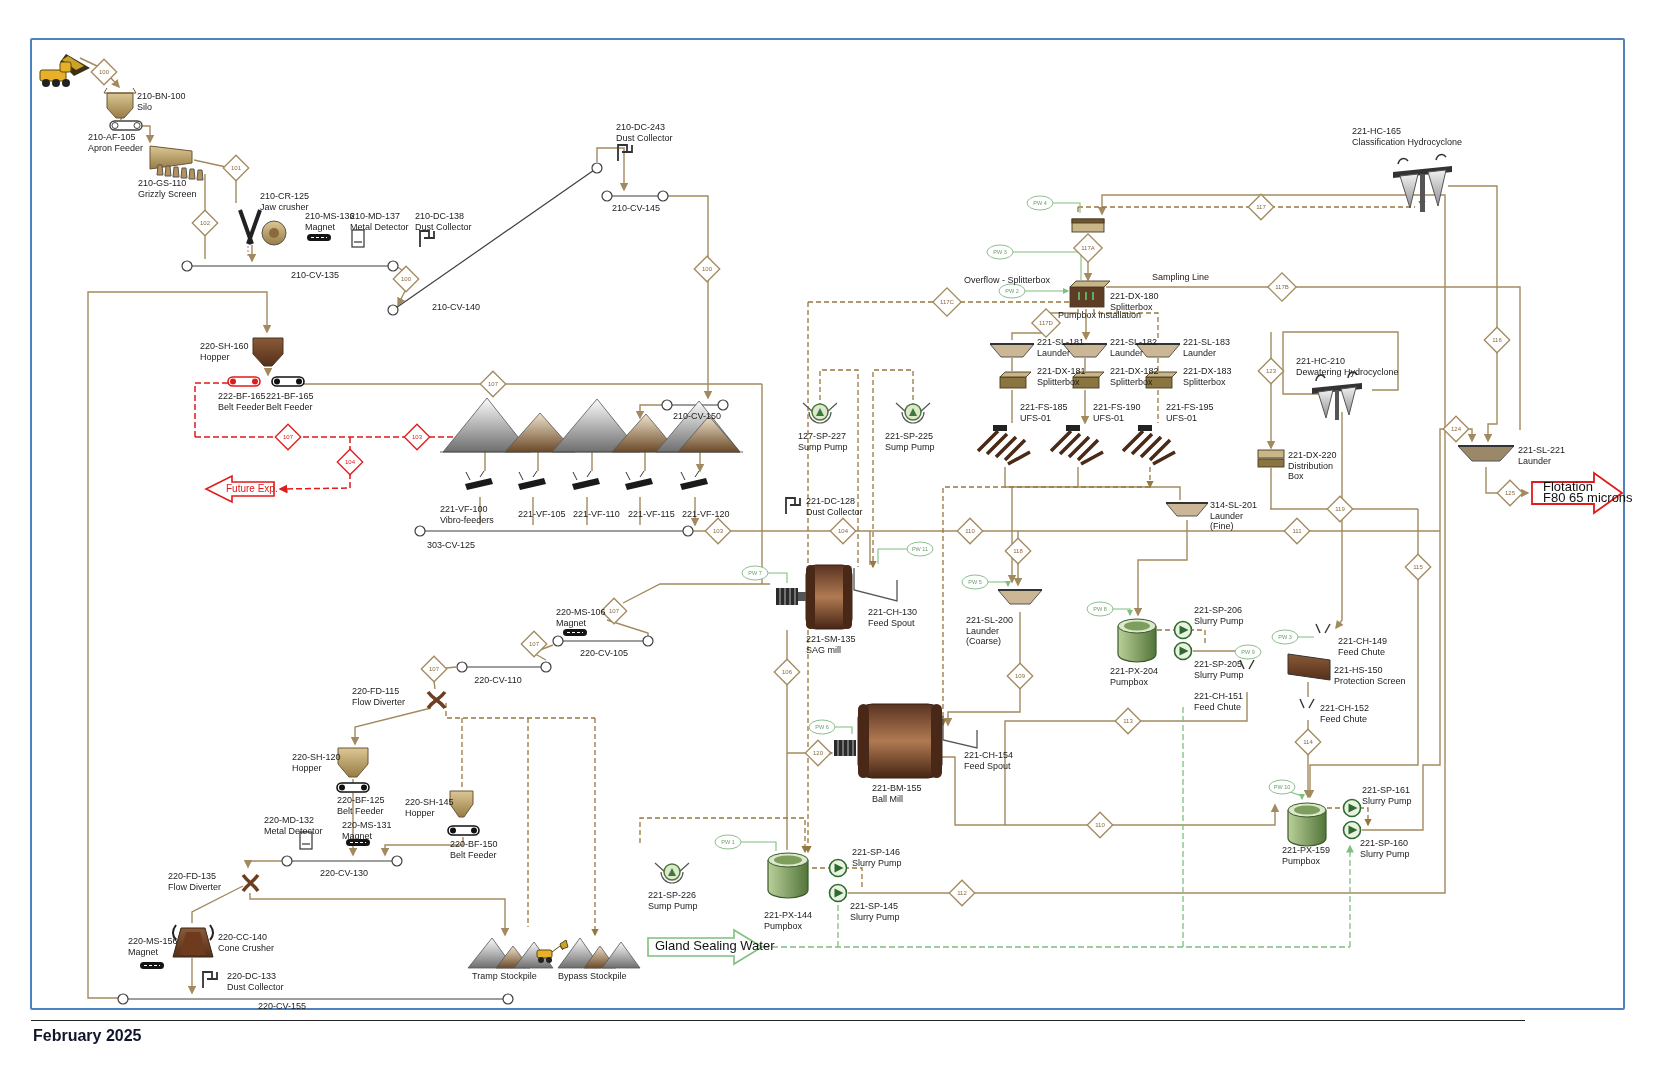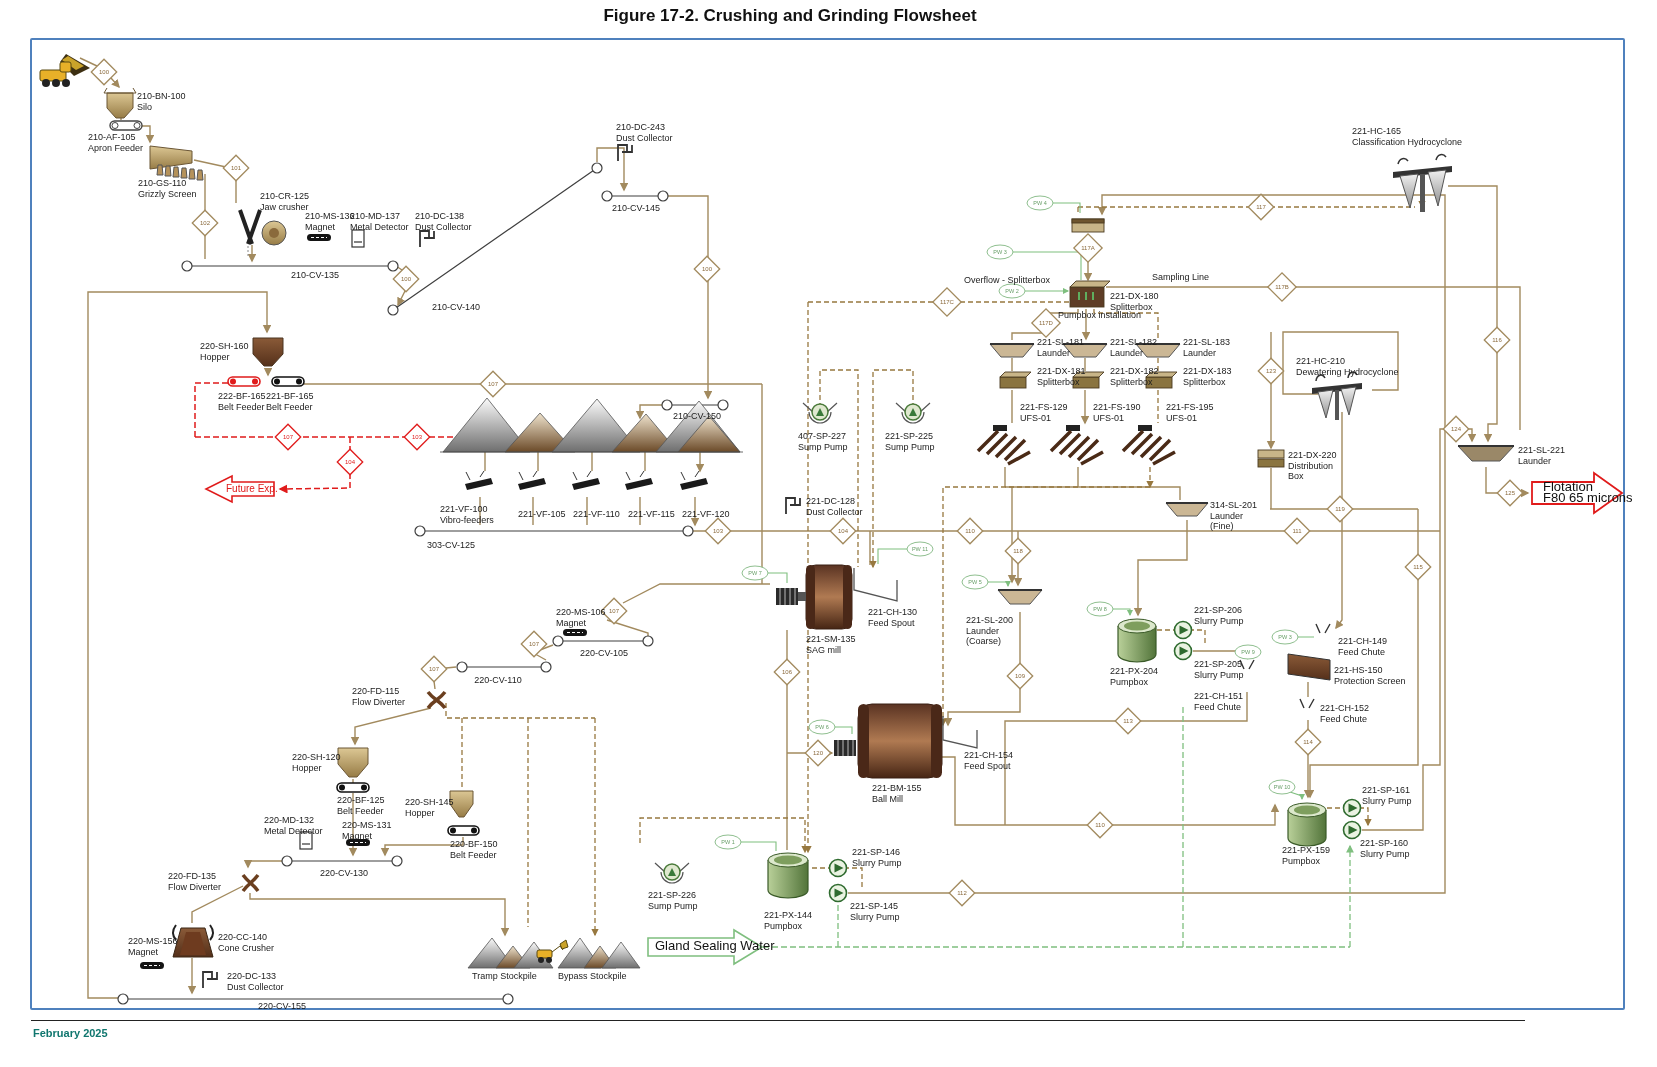--- a/index.html
+++ b/index.html
@@ -11,27 +11,26 @@
   .lbl.c{transform:translateX(-50%);text-align:right;}
   .lbl.red{color:#e01b1b;font-size:10px;}
   .lbl.arr{font-size:13px;color:#111;}
   .dia rect{fill:#fff;stroke:#a28a5e;stroke-width:1.3;}
   .dia text{fill:#8a6a3c;font-size:6px;font-family:"Liberation Sans",sans-serif;text-anchor:middle;}
   .dia.red rect{stroke:#e01b1b;}
   .dia.red text{fill:#e01b1b;}
   .pw ellipse{fill:#fff;stroke:#8fbf8f;stroke-width:1;}
   .pw text{fill:#6aa06a;font-size:5.5px;font-family:"Liberation Sans",sans-serif;text-anchor:middle;}
   #footline{position:absolute;left:31px;top:1020px;width:1494px;border-top:1.5px solid #222;}
-  #footdate{position:absolute;left:33px;top:1027px;font-size:11px;font-weight:bold;color:#0f766e;}
+  #footdate{position:absolute;left:33px;top:1027px;font-size:16px;font-weight:bold;color:#0f172a;}
 </style>
 </head>
 <body>
 
 <div id="canvas">
-  <div id="title">Figure 17-2.  Crushing and Grinding Flowsheet</div>
   <div id="frame"></div>
 
   <svg width="1657" height="1067" viewBox="0 0 1657 1067">
     <defs>
       <linearGradient id="gT" x1="0" y1="0" x2="0" y2="1">
           <stop offset="0" stop-color="#dcc794"></stop>
           <stop offset="1" stop-color="#977c46"></stop>
         </linearGradient>
       <linearGradient id="gH" x1="0" y1="0" x2="0" y2="1">
           <stop offset="0" stop-color="#8a5a38"></stop>
@@ -719,21 +718,21 @@
   <div class="lbl red" style="left:226px;top:484px">Future Exp.</div>
   <div class="lbl" style="left:440px;top:504px">221-VF-100
 Vibro-feeders</div>
   <div class="lbl" style="left:518px;top:509px">221-VF-105</div>
   <div class="lbl" style="left:573px;top:509px">221-VF-110</div>
   <div class="lbl" style="left:628px;top:509px">221-VF-115</div>
   <div class="lbl" style="left:682px;top:509px">221-VF-120</div>
   <div class="lbl" style="left:427px;top:540px">303-CV-125</div>
   <div class="lbl" style="left:806px;top:496px">221-DC-128
 Dust Collector</div>
-  <div class="lbl" style="left:798px;top:431px">407-SP-227
+  <div class="lbl" style="left:798px;top:431px">127-SP-227
 Sump Pump</div>
   <div class="lbl" style="left:885px;top:431px">221-SP-225
 Sump Pump</div>
   <div class="lbl" style="left:556px;top:607px">220-MS-106
 Magnet</div>
   <div class="lbl c" style="left:604px;top:648px">220-CV-105</div>
   <div class="lbl c" style="left:498px;top:675px">220-CV-110</div>
   <div class="lbl" style="left:352px;top:686px">220-FD-115
 Flow Diverter</div>
   <div class="lbl" style="left:292px;top:752px">220-SH-120
@@ -793,21 +792,21 @@
   <div class="lbl" style="left:1110px;top:337px">221-SL-182
 Launder</div>
   <div class="lbl" style="left:1183px;top:337px">221-SL-183
 Launder</div>
   <div class="lbl" style="left:1037px;top:366px">221-DX-181
 Splitterbox</div>
   <div class="lbl" style="left:1110px;top:366px">221-DX-182
 Splitterbox</div>
   <div class="lbl" style="left:1183px;top:366px">221-DX-183
 Splitterbox</div>
-  <div class="lbl" style="left:1020px;top:402px">221-FS-129
+  <div class="lbl" style="left:1020px;top:402px">221-FS-185
 UFS-01</div>
   <div class="lbl" style="left:1093px;top:402px">221-FS-190
 UFS-01</div>
   <div class="lbl" style="left:1166px;top:402px">221-FS-195
 UFS-01</div>
   <div class="lbl" style="left:1352px;top:126px">221-HC-165
 Classification Hydrocyclone</div>
   <div class="lbl" style="left:1296px;top:356px">221-HC-210
 Dewatering Hydrocyclone</div>
   <div class="lbl" style="left:1288px;top:450px">221-DX-220

